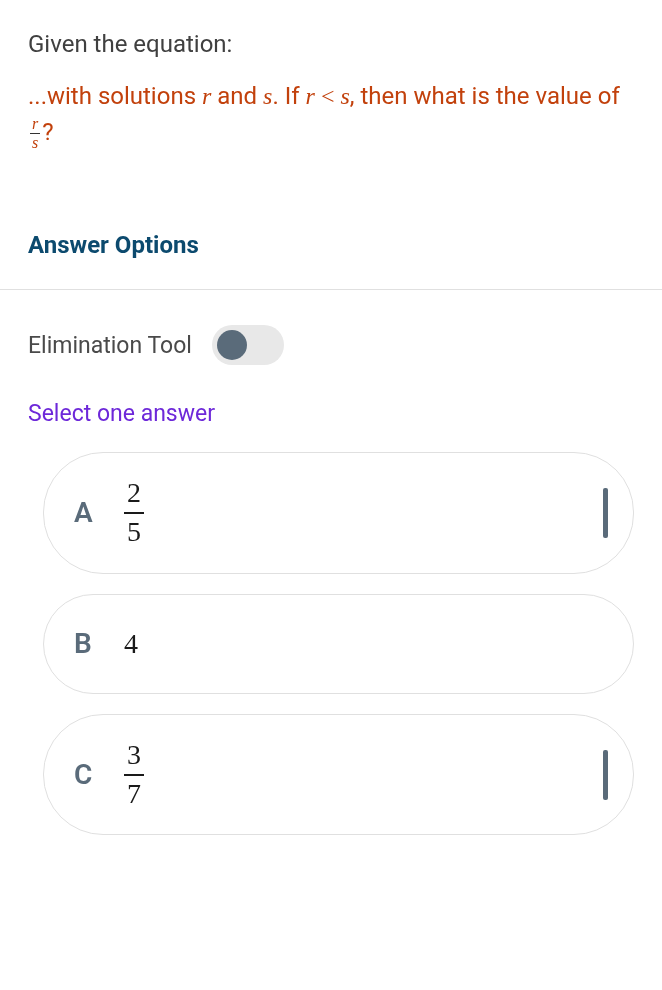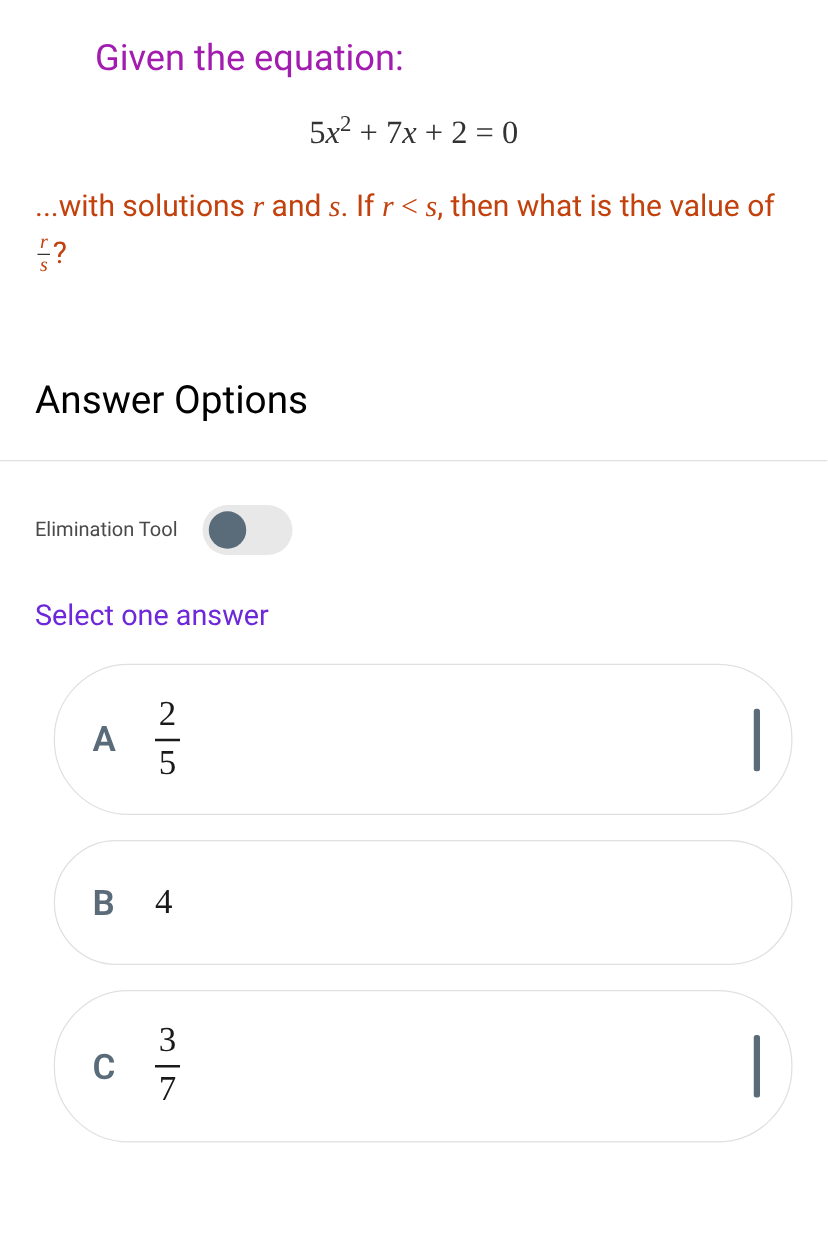--- a/index.html
+++ b/index.html
@@ -11,24 +11,23 @@
       font-family: -apple-system, BlinkMacSystemFont, 'Segoe UI', Roboto, 'Helvetica Neue', sans-serif;
       background: #fff;
       color: #333;
       width: 662px;
       padding: 0;
     }
     .container {
       padding: 30px 28px 20px 28px;
     }
     .question-intro {
-      font-size: 29px;
-      color: #a21caf;
+      font-size: 24px;
+      color: #404040;
       margin-bottom: 20px;
-      margin-left: 48px;
     }
     .equation {
       text-align: center;
       font-family: 'Times New Roman', serif;
       font-size: 26px;
       color: #333;
       margin: 25px 0;
     }
     .equation sup {
       font-size: 0.7em;
@@ -57,40 +56,40 @@
     .inline-frac .num {
       display: block;
       border-bottom: 1px solid #333;
       padding: 0 2px 1px 2px;
     }
     .inline-frac .den {
       display: block;
       padding: 1px 2px 0 2px;
     }
     .section-title {
-      font-size: 31px;
-      color: #000000;
-      font-weight: 400;
+      font-size: 24px;
+      color: #0c4a6e;
+      font-weight: 700;
     }
     .divider {
       border: none;
       border-top: 1px solid #e0e0e0;
       margin: 30px 0 0 0;
       margin-left: -28px;
       width: calc(100% + 56px);
     }
     .tool-row {
       display: flex;
       align-items: center;
       gap: 20px;
       margin-top: 35px;
       margin-bottom: 35px;
     }
     .tool-label {
-      font-size: 16px;
+      font-size: 23px;
       color: #4a4a4a;
     }
     .toggle {
       position: relative;
       width: 72px;
       height: 40px;
       background: #e8e8e8;
       border-radius: 20px;
       cursor: pointer;
     }
@@ -162,23 +161,20 @@
       background: #5a6b7a;
       border-radius: 2px;
     }
   </style>
 </head>
 <body>
 
 <div class="container">
   <div class="question-intro">Given the equation:</div>
 
-  <div class="equation">
-    <span>5</span><span style="font-style:italic">x</span><sup>2</sup><span> + </span><span>7</span><span style="font-style:italic">x</span><span> + </span><span>2</span><span> = </span><span>0</span>
-  </div>
 
   <div class="question-body">
     <span>...with solutions </span><span class="mathvar">r</span><span> and </span><span class="mathvar">s</span><span>. If </span><span class="mathvar">r</span><span class="mathvar" style="font-style:normal"> &lt; </span><span class="mathvar">s</span><span>, then what is the value of </span><span class="inline-frac"><span class="num">r</span><span class="den">s</span></span><span>?</span>
   </div>
 
   <div class="section-title">Answer Options</div>
 
   <hr class="divider">
 
   <div class="tool-row">

